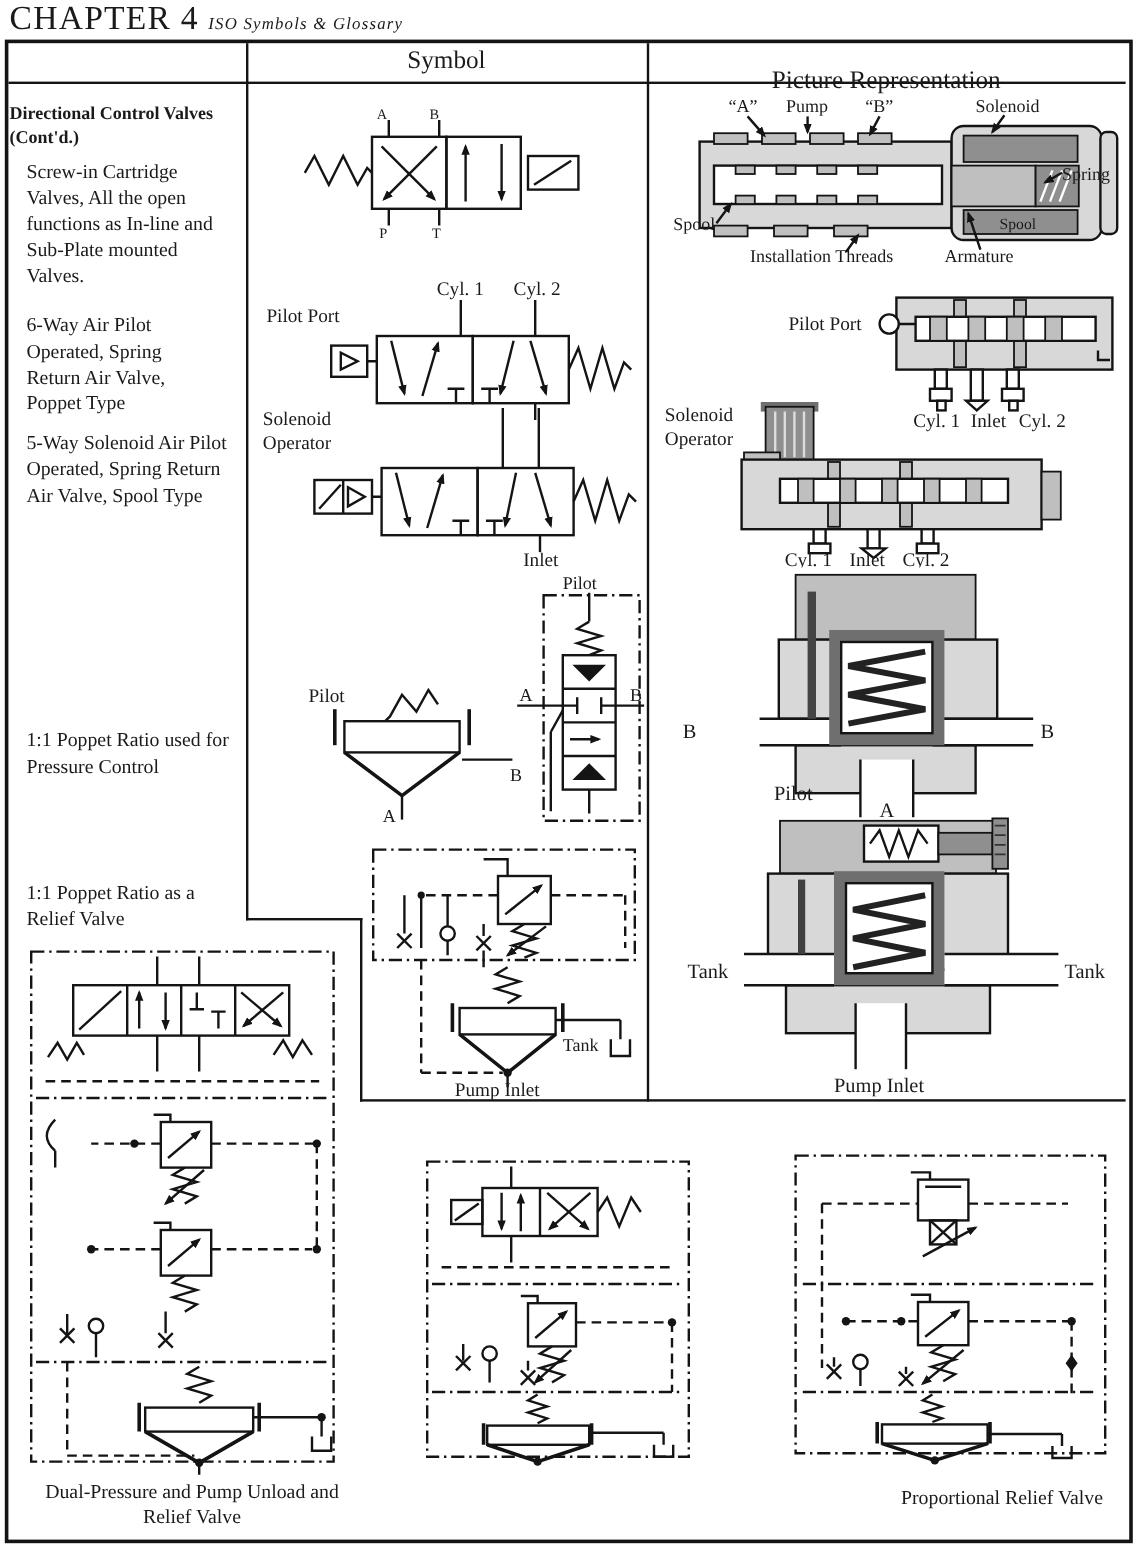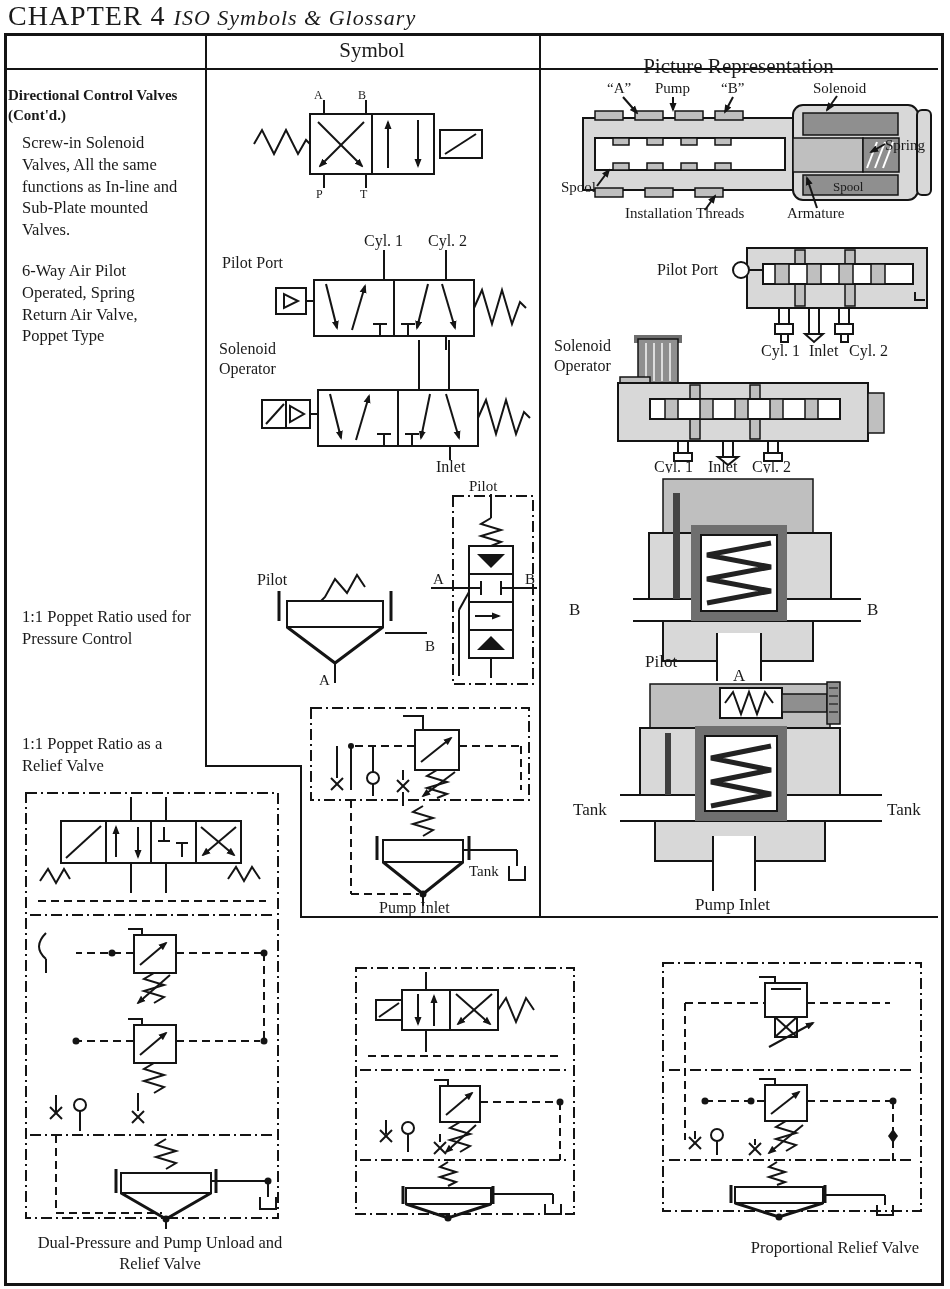--- a/index.html
+++ b/index.html
@@ -31,37 +31,38 @@
   <svg width="0" height="0" style="position:absolute" aria-hidden="true">
     <defs>
       <marker id="ah" markerWidth="9" markerHeight="8" refX="7" refY="3.5" orient="auto" markerUnits="userSpaceOnUse" viewBox="0 0 9 7">
         <path d="M0,0 L9,3.5 L0,7 z" fill="#141414"></path>
       </marker>
     </defs>
   </svg>
 
   <div class="abs" style="left:8px;top:0px;font-size:28px;letter-spacing:1px;">
     <span>CHAPTER 4</span>
-    <span style="font-size:22px;font-style:italic;">ISO Symbols &amp; Glossary</span>
+    <span style="font-size:14px;font-style:italic;">ISO Symbols &amp; Glossary</span>
   </div>
 
   <div class="abs" style="left:4px;top:33px;width:934px;height:1247px;border:3px solid #141414;"></div>
   <div class="hline" style="left:7px;top:68px;width:931px;"></div>
   <div class="vline" style="left:205px;top:36px;height:731px;"></div>
   <div class="hline" style="left:205px;top:765px;width:97px;"></div>
   <div class="vline" style="left:300px;top:765px;height:153px;"></div>
   <div class="vline" style="left:539px;top:36px;height:882px;"></div>
   <div class="hline" style="left:300px;top:916px;width:638px;"></div>
 
   <div class="abs hdr" style="left:207px;top:38px;width:330px;">Symbol</div>
   <div class="abs hdr" style="left:541px;top:38px;width:395px;margin-top:16px;">Picture Representation</div>
 
   <div class="abs isotext" style="left:8px;top:86px;width:192px;font-weight:bold;font-size:15px;">Directional Control Valves (Cont'd.)</div>
-  <div class="abs isotext" style="left:22px;top:132px;width:172px;">Screw-in Solenoid Valves, All the same functions as In-line and Sub-Plate mounted Valves.</div>
+  <div class="abs isotext" style="left:22px;top:132px;width:172px;">Screw-in Cartridge Valves, All the open functions as In-line and Sub-Plate mounted Valves.</div>
   <div class="abs isotext" style="left:22px;top:260px;width:160px;">6-Way Air Pilot Operated, Spring Return Air Valve, Poppet Type</div>
+  <div class="abs isotext" style="left:22px;top:358px;width:172px;">5-Way Solenoid Air Pilot Operated, Spring Return Air Valve, Spool Type</div>
   <div class="abs isotext" style="left:22px;top:606px;width:176px;">1:1 Poppet Ratio used for Pressure Control</div>
   <div class="abs isotext" style="left:22px;top:733px;width:176px;">1:1 Poppet Ratio as a Relief Valve</div>
 
   <div class="abs" style="left:248px;top:88px;">
     <svg width="250" height="112" viewBox="0 0 250 112">
       <polyline class="ln" points="6,56 14,42 26,66 38,42 50,66 58,52 62,56"></polyline>
       <rect class="ln" x="62" y="26" width="62" height="60"></rect>
       <line class="ln" x1="70" y1="34" x2="114" y2="78" marker-end="url(#ah)"></line>
       <line class="ln" x1="116" y1="34" x2="72" y2="78" marker-end="url(#ah)"></line>
       <rect class="ln" x="124" y="26" width="62" height="60"></rect>

